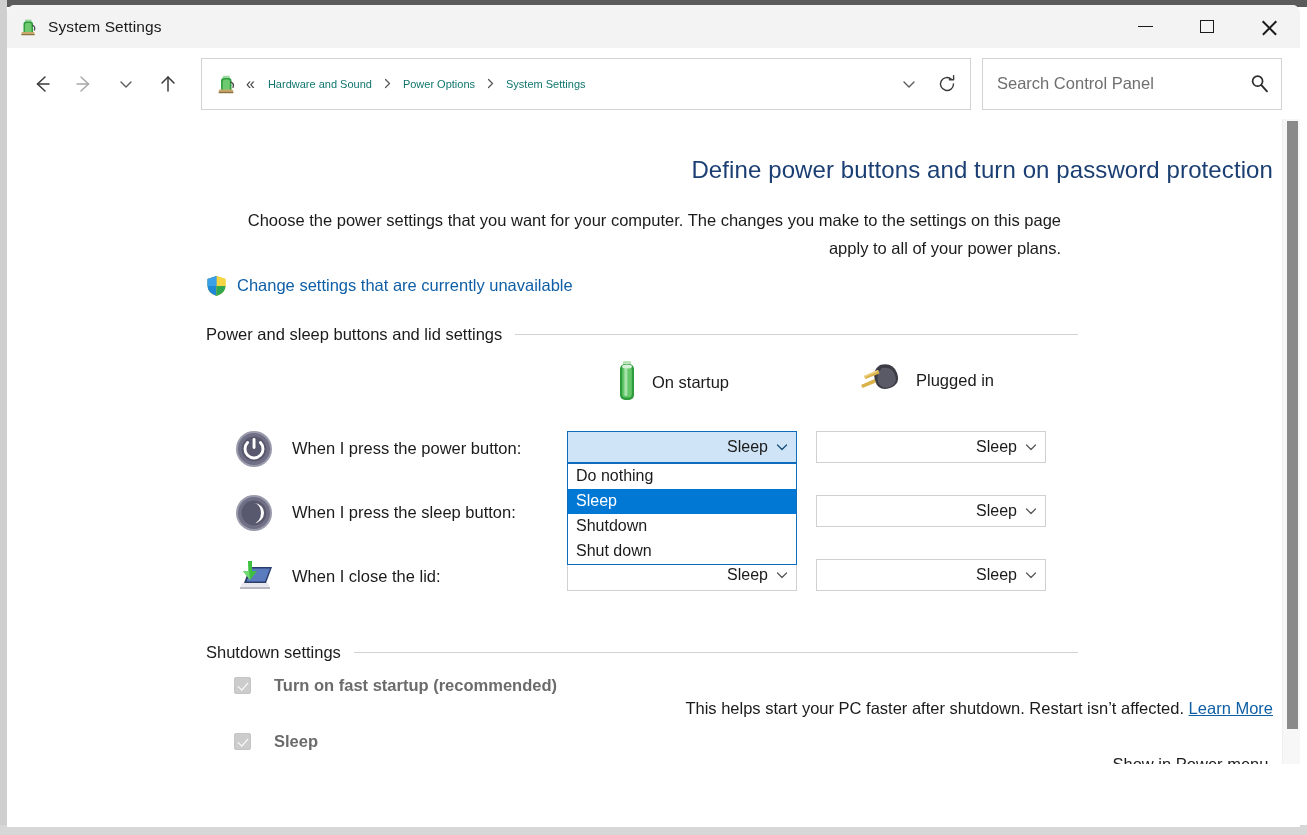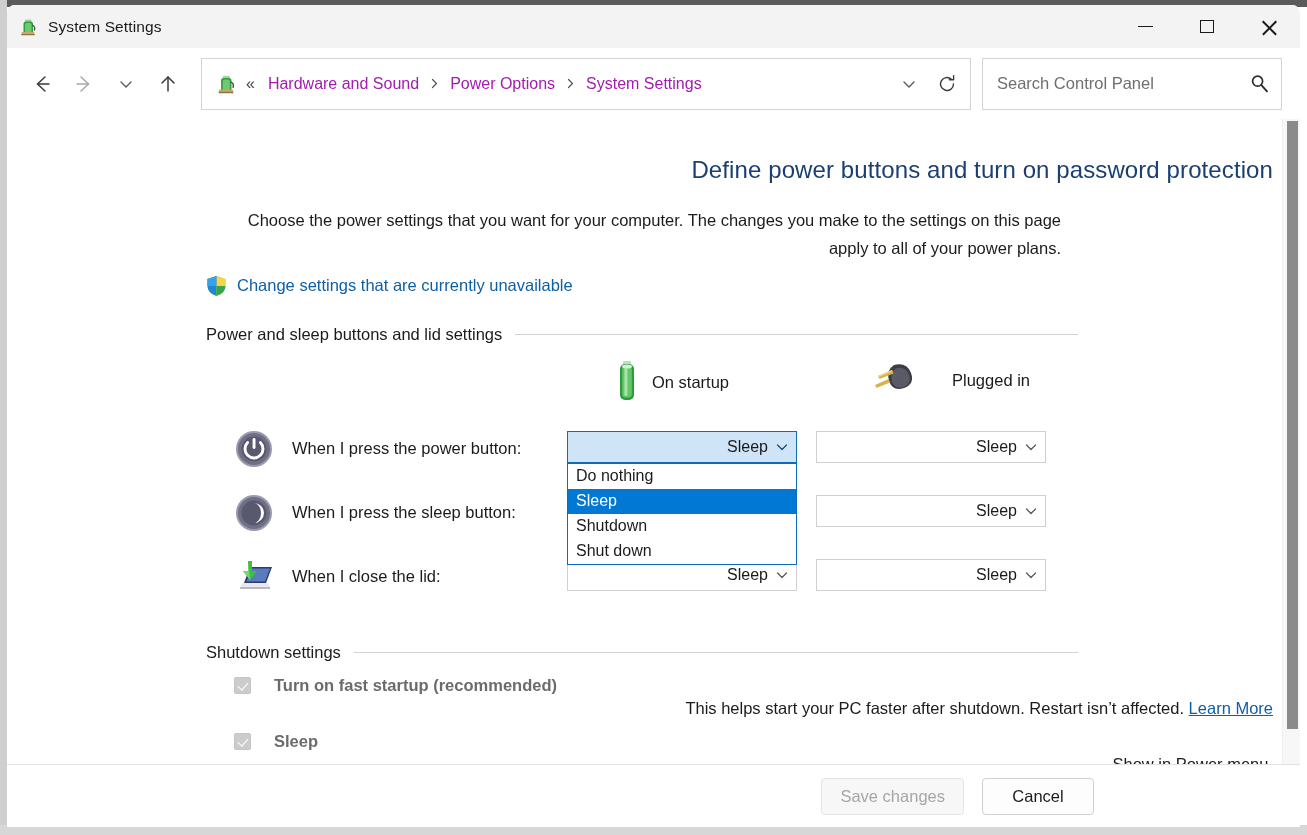--- a/index.html
+++ b/index.html
@@ -125,22 +125,22 @@
   }
   .crumbs {
     display: flex; align-items: center;
     flex: 1 1 auto;
     overflow: hidden;
   }
   .crumb-chev-start {
     font-size: 16px; color: #444; margin: 0 9px 0 0; flex: none;
   }
   .crumb {
-    font-size: 16px;
-    color: #a21caf;
+    font-size: 11px;
+    color: #0f766e;
     padding: 4px 4px;
     white-space: nowrap;
     cursor: default;
     border-radius: 3px;
   }
   .crumb-sep {
     margin: 0 5px;
     display: flex; align-items: center;
     flex: none;
   }
@@ -245,21 +245,21 @@
   }
   .col-head {
     position: absolute;
     display: flex; align-items: center;
     top: 0;
   }
   .col-head .ch-label {
     font-size: 16.5px; color: #1b1b1b; margin-left: 10px;
   }
   .col-head.battery { left: 406px; }
-  .col-head.plugged { left: 666px; gap: 22px; }
+  .col-head.plugged { left: 652px; }
 
   
   .rows { position: relative; margin-top: 8px; }
   .srow {
     position: relative;
     height: 64px;
     display: flex;
     align-items: center;
   }
   .srow-icon {
@@ -694,19 +694,15 @@
         </div>
         <div class="sub-text">Show in Power menu.</div>
 
       </div>
 
       <div class="vscroll">
         <div class="vthumb"></div>
       </div>
     </div>
 
-    <div class="footer">
-      <button class="btn disabled">Save changes</button>
-      <button class="btn secondary">Cancel</button>
-    </div>
 
   </div>
 </div>
 
 </body></html>

